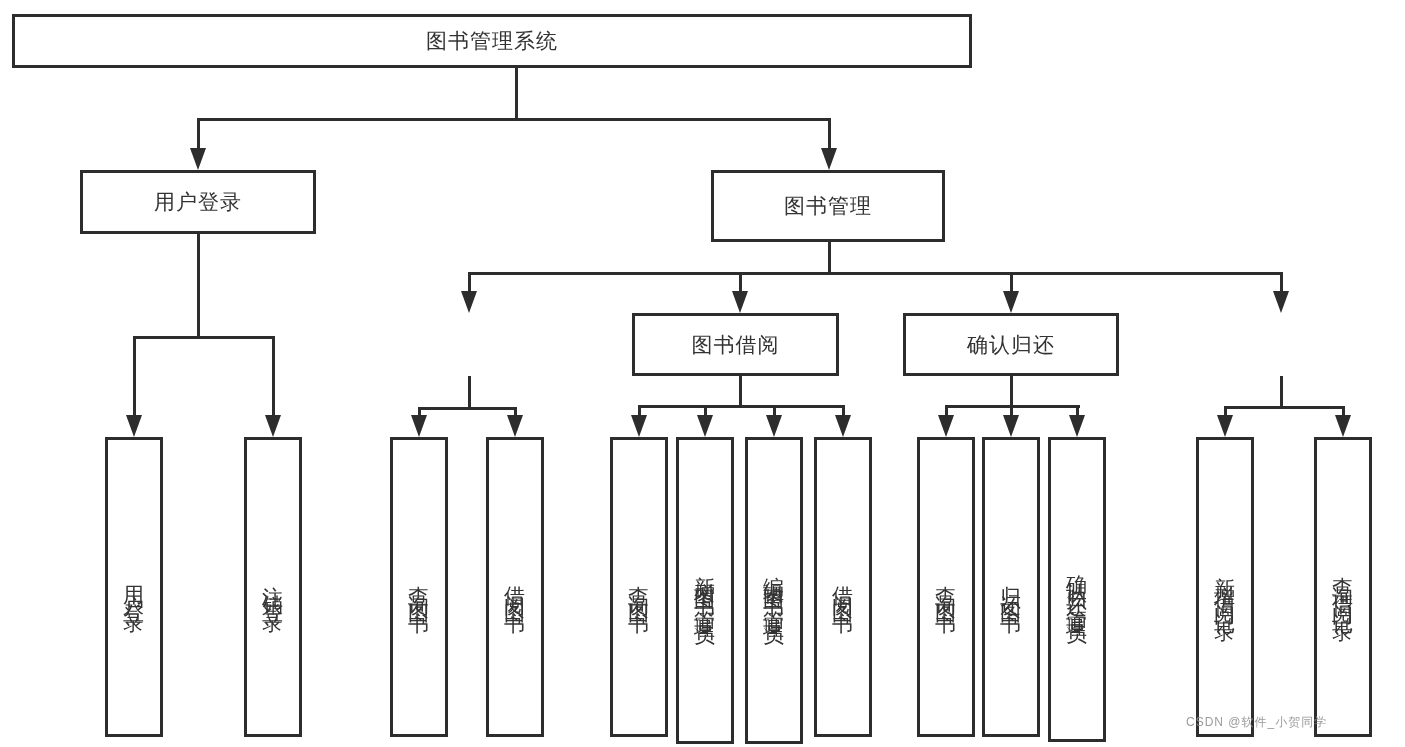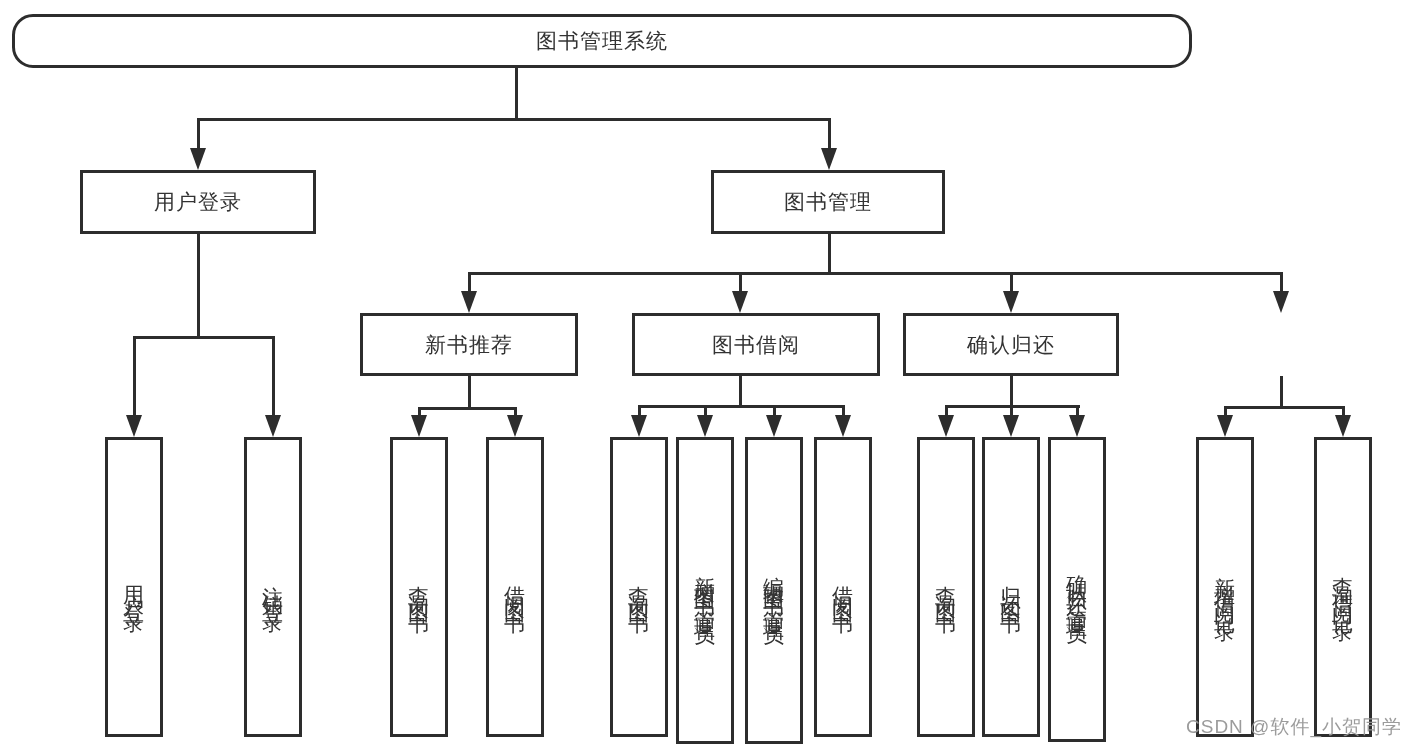--- a/index.html
+++ b/index.html
@@ -49,47 +49,47 @@
   .v-line{width:3px;}
   .arrow-down{
     position:absolute;width:0;height:0;z-index:1;
     border-left:8px solid transparent;
     border-right:8px solid transparent;
     border-top:22px solid var(--line);
   }
   .watermark{
     position:absolute;
     left:1186px;top:714px;
-    font-size:19px;
+    font-size:12px;
     color:rgba(150,150,150,0.95);
     letter-spacing:1px;
     z-index:3;
     white-space:nowrap;
   }
 </style>
 </head>
 <body>
 
 <div class="stage">
 
-  <div class="box" style="left:12px;top:14px;width:1180px;height:54px;border-radius:21px;">
+  <div class="box" style="left:12px;top:14px;width:960px;height:54px;">
     <span>图书管理系统</span>
   </div>
 
   <div class="v-line" style="left:515px;top:68px;height:52px;"></div>
   <div class="h-line" style="left:197px;top:118px;width:634px;"></div>
   <div class="v-line" style="left:197px;top:118px;height:34px;"></div>
   <div class="arrow-down" style="left:190px;top:148px;"></div>
   <div class="v-line" style="left:828px;top:118px;height:34px;"></div>
   <div class="arrow-down" style="left:821px;top:148px;"></div>
 
   <div class="box" style="left:80px;top:170px;width:236px;height:64px;">
     <span>用户登录</span>
   </div>
-  <div class="box" style="left:711px;top:170px;width:234px;height:64px;">
+  <div class="box" style="left:711px;top:170px;width:234px;height:72px;">
     <span>图书管理</span>
   </div>
 
   <div class="v-line" style="left:197px;top:234px;height:105px;"></div>
   <div class="h-line" style="left:133px;top:336px;width:142px;"></div>
   <div class="v-line" style="left:133px;top:336px;height:82px;"></div>
   <div class="arrow-down" style="left:126px;top:415px;"></div>
   <div class="v-line" style="left:272px;top:336px;height:82px;"></div>
   <div class="arrow-down" style="left:265px;top:415px;"></div>
 
@@ -97,24 +97,21 @@
   <div class="h-line" style="left:468px;top:272px;width:815px;"></div>
   <div class="v-line" style="left:468px;top:272px;height:22px;"></div>
   <div class="arrow-down" style="left:461px;top:291px;"></div>
   <div class="v-line" style="left:739px;top:272px;height:22px;"></div>
   <div class="arrow-down" style="left:732px;top:291px;"></div>
   <div class="v-line" style="left:1010px;top:272px;height:22px;"></div>
   <div class="arrow-down" style="left:1003px;top:291px;"></div>
   <div class="v-line" style="left:1280px;top:272px;height:22px;"></div>
   <div class="arrow-down" style="left:1273px;top:291px;"></div>
 
-  <div class="box" style="left:360px;top:313px;width:218px;height:63px;">
-    <span>新书推荐</span>
-  </div>
-  <div class="box" style="left:632px;top:313px;width:248px;height:63px;">
+  <div class="box" style="left:632px;top:313px;width:207px;height:63px;">
     <span>图书借阅</span>
   </div>
   <div class="box" style="left:903px;top:313px;width:216px;height:63px;">
     <span>确认归还</span>
   </div>
 
   <div class="v-line" style="left:468px;top:376px;height:34px;"></div>
   <div class="h-line" style="left:418px;top:407px;width:99px;"></div>
   <div class="v-line" style="left:418px;top:407px;height:12px;"></div>
   <div class="arrow-down" style="left:411px;top:415px;"></div>

